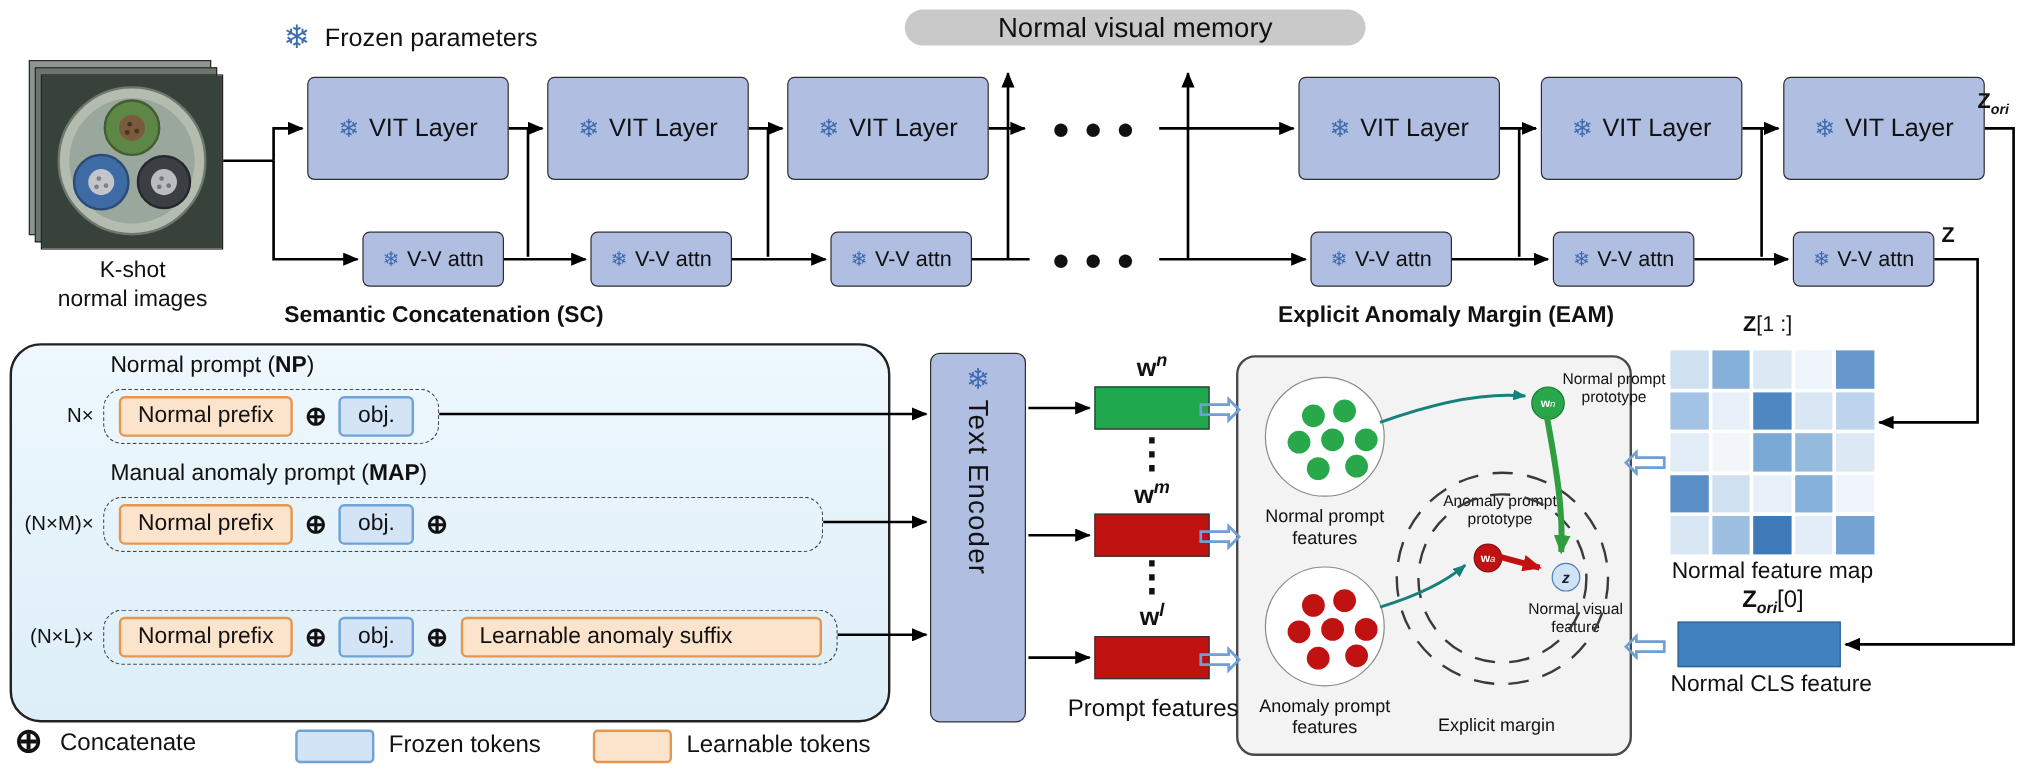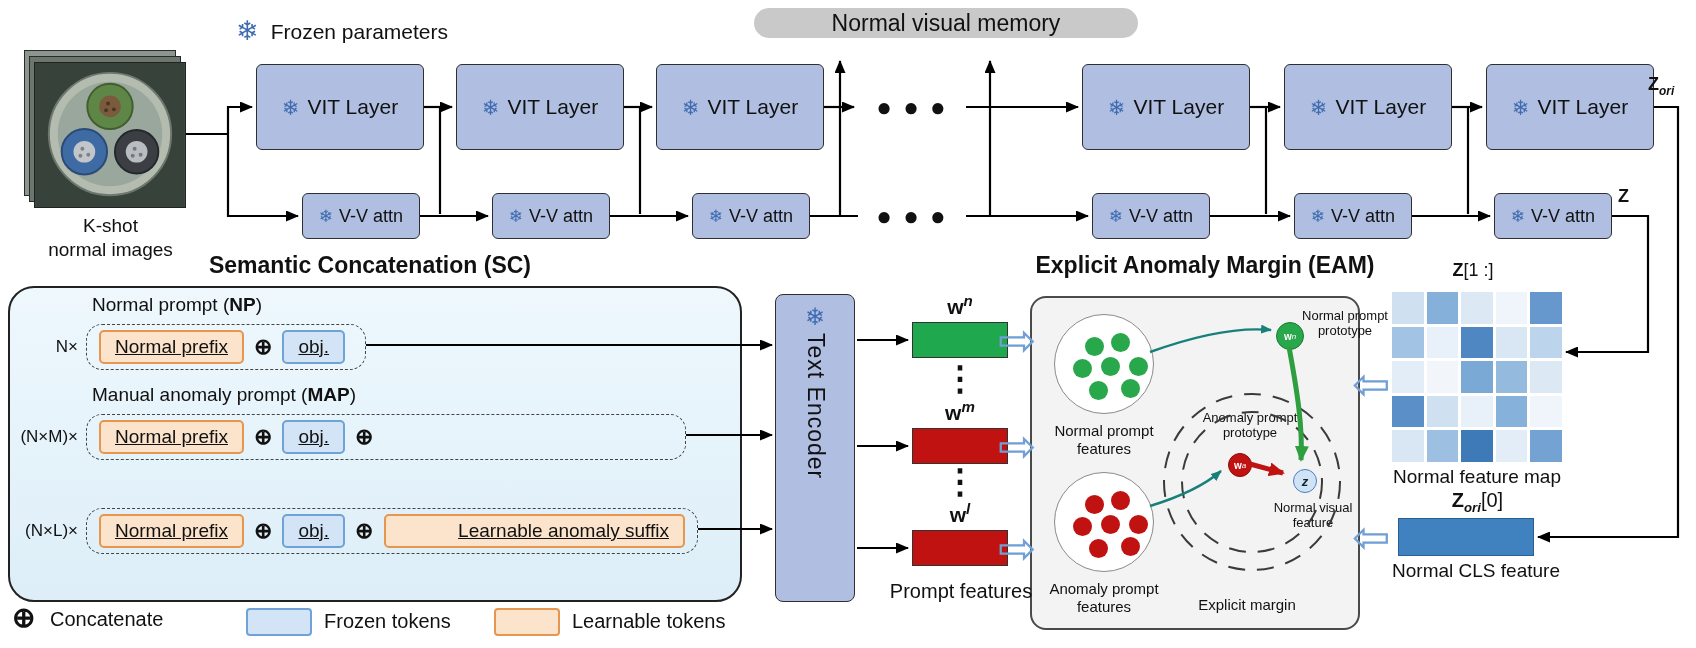--- a/index.html
+++ b/index.html
@@ -12,28 +12,28 @@
   .vit{width:168px;height:86px;font-size:21px;}
   .vv{width:118px;height:46px;font-size:18px;gap:6px;}
   .snow{color:#3f6bb0;line-height:1;font-size:21px;}
   .memory{background:#c9c9c9;border-radius:26px;font-size:23px;z-index:2;}
   .hdots{font-size:26px;font-weight:bold;letter-spacing:2px;z-index:2;}
   .vdots{font-size:34px;font-weight:bold;line-height:1;z-index:2;}
   .mathlab{font-size:18px;}
   .mathlab b{font-weight:bold;}
   sub.m{font-style:italic;font-weight:bold;font-size:0.66em;}
   sup.m{font-style:italic;font-size:0.72em;}
-  .sectitle{font-size:23px;font-weight:bold;text-align:center;z-index:2;}
+  .sectitle{font-size:19px;font-weight:bold;text-align:center;z-index:2;}
   .scpanel{background:linear-gradient(180deg,#eef8fd,#ddeef8);border:2px solid #222;border-radius:26px;z-index:1;}
   .rowhead{font-size:19px;z-index:2;}
   .rowhead b{font-weight:bold;}
   .prow{display:flex;align-items:center;gap:8px;z-index:2;}
   .mult{width:62px;text-align:right;font-size:17px;flex:none;}
   .dgroup{border:1.6px dashed #444;border-radius:16px;display:flex;align-items:center;gap:10px;padding:5px 12px;box-sizing:border-box;}
-  .token{font-size:19px;padding:4px 14px;border-radius:5px;border:2px solid;white-space:nowrap;text-align:right;box-sizing:border-box;text-decoration:underline;}
+  .token{font-size:19px;padding:4px 14px;border-radius:5px;border:2px solid;white-space:nowrap;text-align:left;box-sizing:border-box;}
   .token.frozen{background:#d2e4f6;border-color:#6fa3d8;}
   .token.learnable{background:#fce4cc;border-color:#e6964e;}
   .token.stretch{flex:1;}
   .oplus{font-size:22px;font-weight:bold;line-height:1;}
   .encoder{background:#afbee1;border:1.5px solid #2f2f2f;border-radius:8px;display:flex;flex-direction:column;align-items:center;padding-top:10px;z-index:2;}
   .encoder .vtext{writing-mode:vertical-rl;font-size:23px;flex:1;display:flex;align-items:center;letter-spacing:1px;margin-top:4px;}
   .bar{width:96px;height:36px;border:1px solid #333;z-index:2;}
   .barlab{width:96px;text-align:center;font-size:21px;font-weight:bold;z-index:2;}
   .caption{font-size:20px;text-align:center;z-index:2;}
   .blockarrow{font-size:46px;line-height:1;color:#6f9fd4;z-index:7;}

